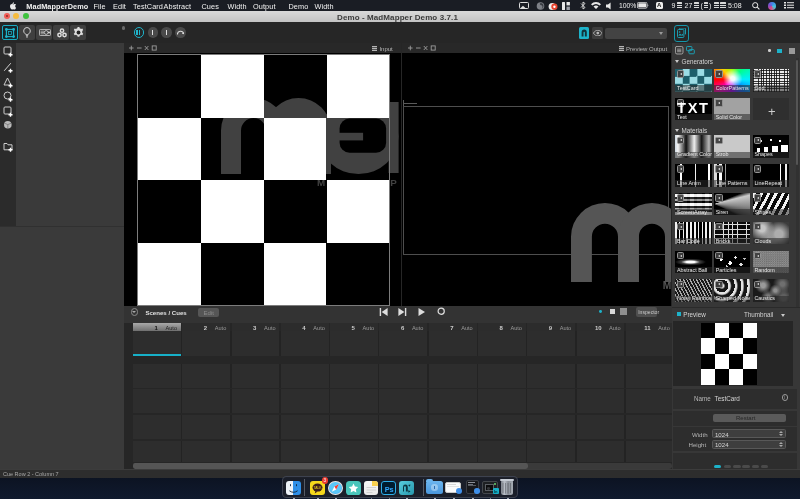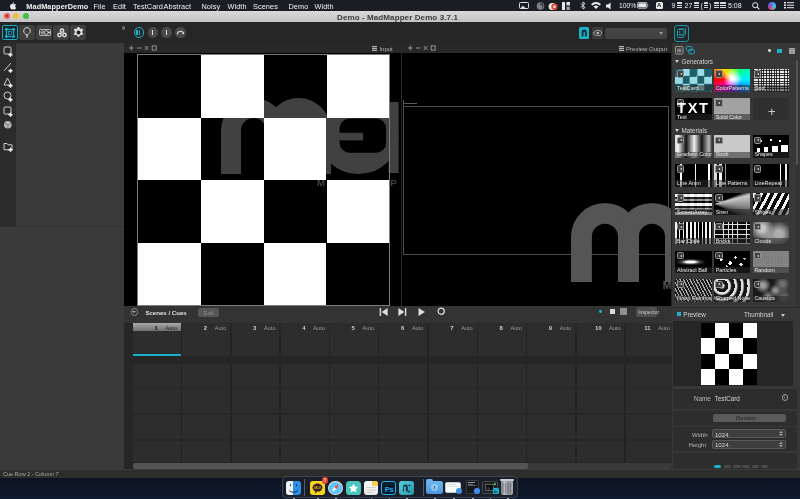--- a/index.html
+++ b/index.html
@@ -12,23 +12,23 @@
 <div class="ab" style="left:0;top:0;width:800px;height:477px;background:#262626"></div>
 <div class="ab" style="left:0;top:0;width:800px;height:11px;background:#1a1d24"></div>
 <svg class="ab" style="left:10px;top:2px" width="7" height="8" viewBox="0 0 7 8">
       <path fill="#e8e8e8" d="M3.6 1.7c.3-.4.5-.9.4-1.4-.4 0-.9.3-1.2.7-.3.3-.5.9-.4 1.3.5.1.9-.2 1.2-.6zM5.2 4.2c0-1 .8-1.4.8-1.4s-.5-.7-1.4-.7c-.7 0-1.1.4-1.4.4-.3 0-.8-.4-1.3-.4C.9 2.1 0 3 0 4.3 0 5.9 1.2 7.6 1.9 7.6c.4 0 .9-.4 1.3-.4.4 0 .8.4 1.3.4.7 0 1.6-1.5 1.6-1.9-.6-.3-.9-.8-.9-1.5z"></path>
     </svg>
 <div class="tx" style="left:26.3px;top:1.6px;font-size:7.3px;color:#f2f2f2;font-weight:bold;letter-spacing:.1px">MadMapperDemo</div>
 <div class="tx" style="left:93.5px;top:1.6px;font-size:7.3px;color:#f2f2f2;font-weight:normal;letter-spacing:.1px">File</div>
 <div class="tx" style="left:113px;top:1.6px;font-size:7.3px;color:#f2f2f2;font-weight:normal;letter-spacing:.1px">Edit</div>
 <div class="tx" style="left:133px;top:1.6px;font-size:7.3px;color:#f2f2f2;font-weight:normal;letter-spacing:.1px">TestCard</div>
 <div class="tx" style="left:163.5px;top:1.6px;font-size:7.3px;color:#f2f2f2;font-weight:normal;letter-spacing:.1px">Abstract</div>
-<div class="tx" style="left:201.5px;top:1.6px;font-size:7.3px;color:#f2f2f2;font-weight:normal;letter-spacing:.1px">Noisy</div>
+<div class="tx" style="left:201.5px;top:1.6px;font-size:7.3px;color:#f2f2f2;font-weight:normal;letter-spacing:.1px">Cues</div>
 <div class="tx" style="left:227.5px;top:1.6px;font-size:7.3px;color:#f2f2f2;font-weight:normal;letter-spacing:.1px">Width</div>
-<div class="tx" style="left:253px;top:1.6px;font-size:7.3px;color:#f2f2f2;font-weight:normal;letter-spacing:.1px">Scenes</div>
+<div class="tx" style="left:253px;top:1.6px;font-size:7.3px;color:#f2f2f2;font-weight:normal;letter-spacing:.1px">Output</div>
 <div class="tx" style="left:288.5px;top:1.6px;font-size:7.3px;color:#f2f2f2;font-weight:normal;letter-spacing:.1px">Demo</div>
 <div class="tx" style="left:314.5px;top:1.6px;font-size:7.3px;color:#f2f2f2;font-weight:normal;letter-spacing:.1px">Width</div>
 <svg class="ab" style="left:519px;top:2.2px" width="10" height="7" viewBox="0 0 10 7">
       <rect x="0.5" y="0.5" width="9" height="6" rx="1" fill="none" stroke="#ddd" stroke-width="1"></rect>
       <path d="M1 6.5l3-2.8 3 2.8z" fill="#ddd"></path>
     </svg>
 <svg class="ab" style="left:535.5px;top:2px" width="9" height="8" viewBox="0 0 9 8">
       <circle cx="4.5" cy="4" r="3.8" fill="#7d8087"></circle>
       <path d="M4.5 1a3 3 0 0 1 0 6 2 2 0 0 0 0-4 1.2 1.2 0 0 1 0-2z" fill="#3a3d44"></path>
     </svg>

